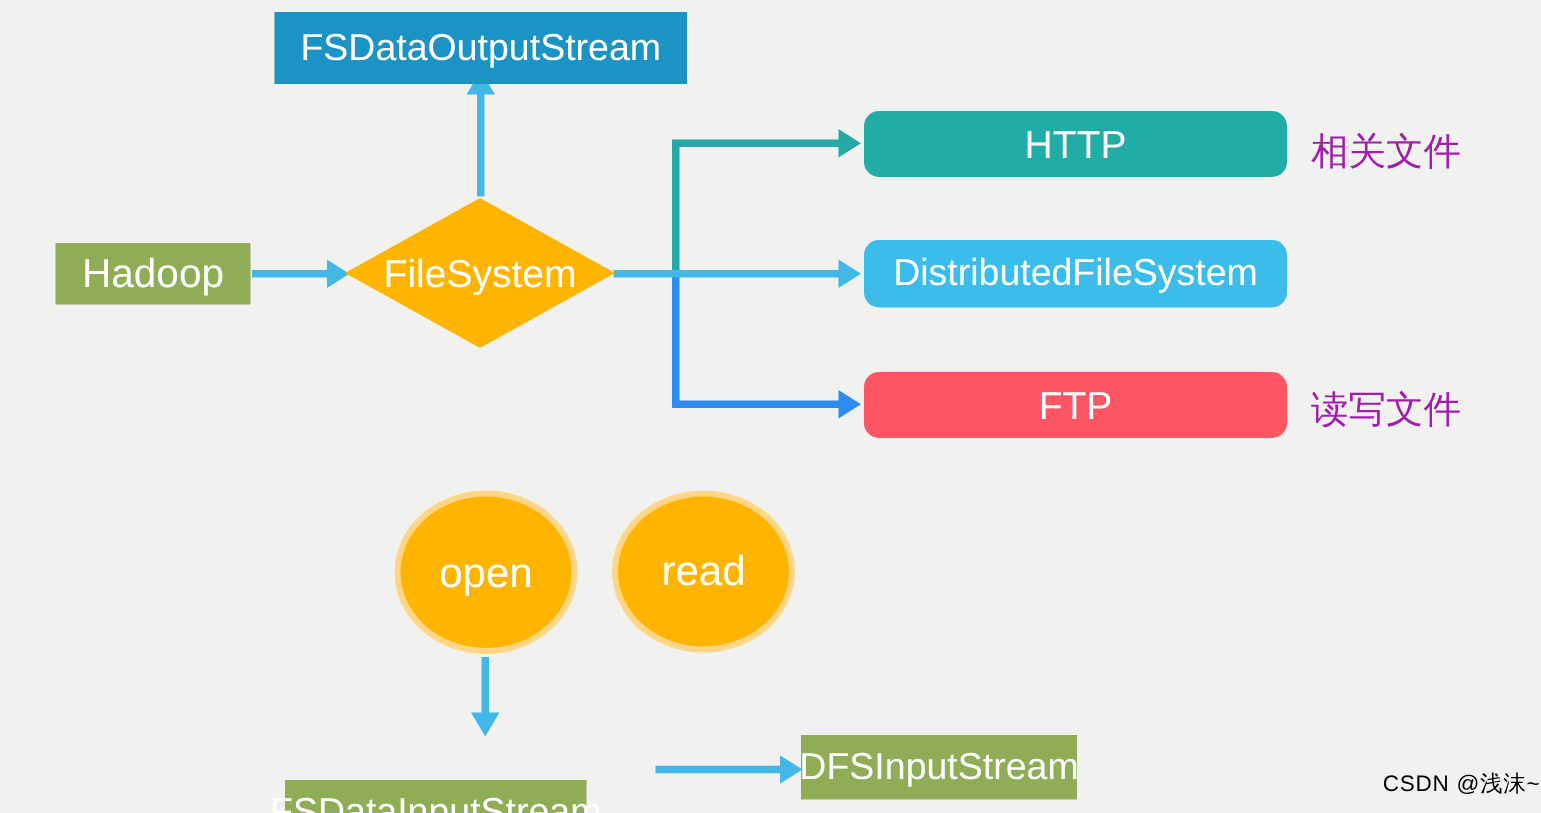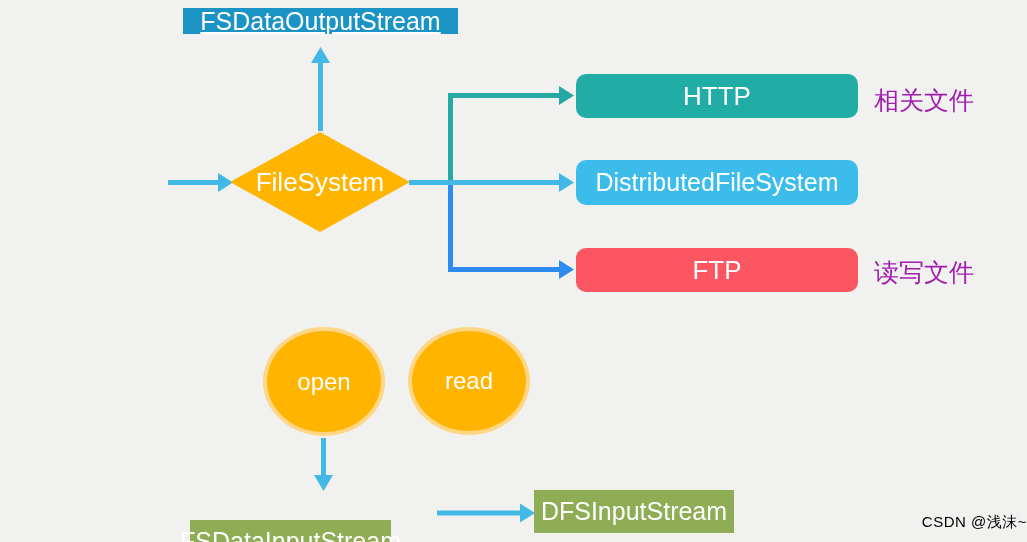--- a/index.html
+++ b/index.html
@@ -24,42 +24,42 @@
   .node {
     position: absolute;
     display: flex;
     align-items: center;
     justify-content: center;
     color: #ffffff;
     text-align: center;
     white-space: nowrap;
   }
   .rect-node { font-size: 25px; }
-  .n-fsdos  { left: 183px; top: 8px;   width: 275px; height: 26px; background: #1b93c4; text-decoration: underline; }
+  .n-fsdos  { left: 183px; top: 8px;   width: 275px; height: 48px; background: #1b93c4; }
   .n-hadoop { left: 37px;  top: 162px; width: 130px; height: 41px; background: #8ead55; font-size: 27px; }
   .n-fsys {
     left: 230px; top: 132px; width: 180px; height: 100px;
     background: #ffb400; font-size: 26px;
     clip-path: polygon(50% 0, 100% 50%, 50% 100%, 0 50%);
   }
   .pill { border-radius: 10px; font-size: 25px; }
   .n-http  { left: 576px; top: 74px;  width: 282px; height: 44px; background: #21ada6; font-size: 26px; }
   .n-dfsys { left: 576px; top: 160px; width: 282px; height: 45px; background: #3cbcea; }
   .n-ftp   { left: 576px; top: 248px; width: 282px; height: 44px; background: #fb5661; font-size: 26px; }
   .ellipse {
     border-radius: 50%;
     background: #ffb400;
     border: 4px solid #ffd685;
-    font-size: 24px;
+    font-size: 28px;
   }
   .c-open  { left: 263px; top: 327px; width: 122px; height: 109px; }
   .c-read  { left: 408px; top: 327px; width: 122px; height: 108px; }
   .c-close { left: 555px; top: 327px; width: 122px; height: 108px; }
   .n-fsdis { left: 190px; top: 520px; width: 201px; height: 42px; background: #8ead55; }
-  .n-dfsis { left: 534px; top: 490px; width: 200px; height: 43px; background: #8ead55; }
+  .n-dfsis { left: 534px; top: 490px; width: 184px; height: 43px; background: #8ead55; }
   .annotation {
     position: absolute;
     color: #a21caf;
     font-size: 25px;
     white-space: nowrap;
   }
   .ann-related   { left: 874px; top: 84px; }
   .ann-readwrite { left: 874px; top: 256px; }
   .watermark {
     position: absolute;
@@ -109,20 +109,21 @@
     </g>
 
     <g>
       <line x1="437" y1="513" x2="521" y2="513" stroke-width="5" stroke="#41b8e6"></line>
       <polygon points="520,503.5 535,513 520,522.5" fill="#41b8e6"></polygon>
     </g>
   </svg>
 
   <div class="node rect-node n-fsdos">FSDataOutputStream</div>
 
+  <div class="node rect-node n-hadoop">Hadoop</div>
 
   <div class="node n-fsys">FileSystem</div>
 
   <div class="node pill n-http">HTTP</div>
 
   <div class="node pill n-dfsys">DistributedFileSystem</div>
 
   <div class="node pill n-ftp">FTP</div>
 
   <div class="annotation ann-related">相关文件</div>

